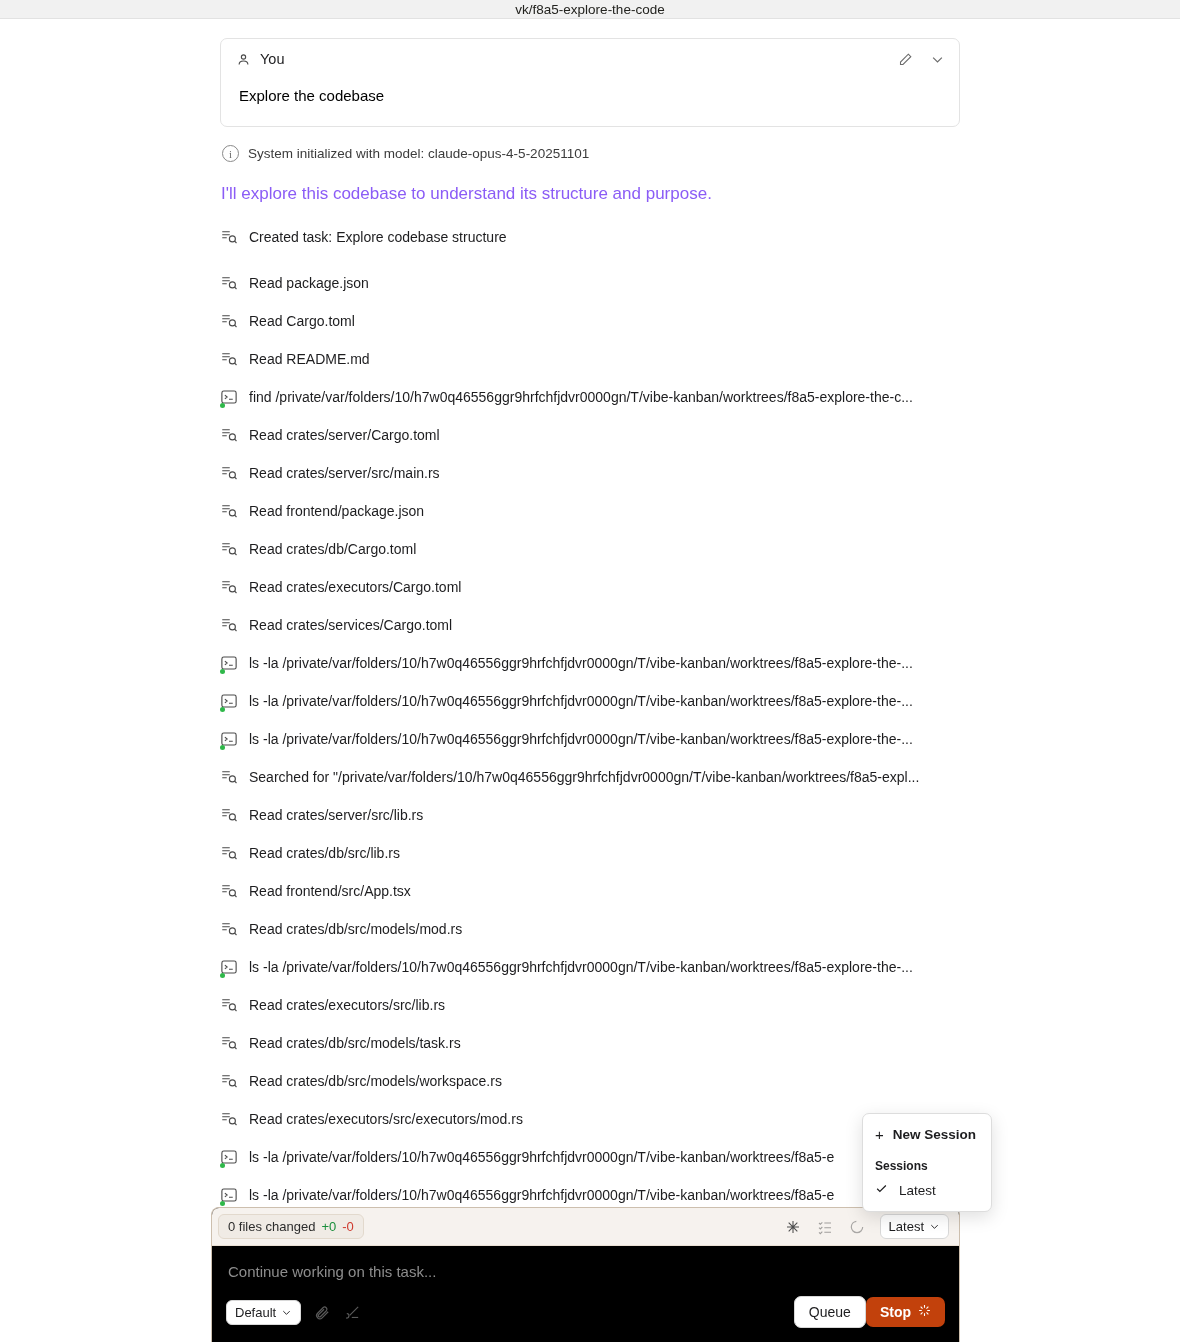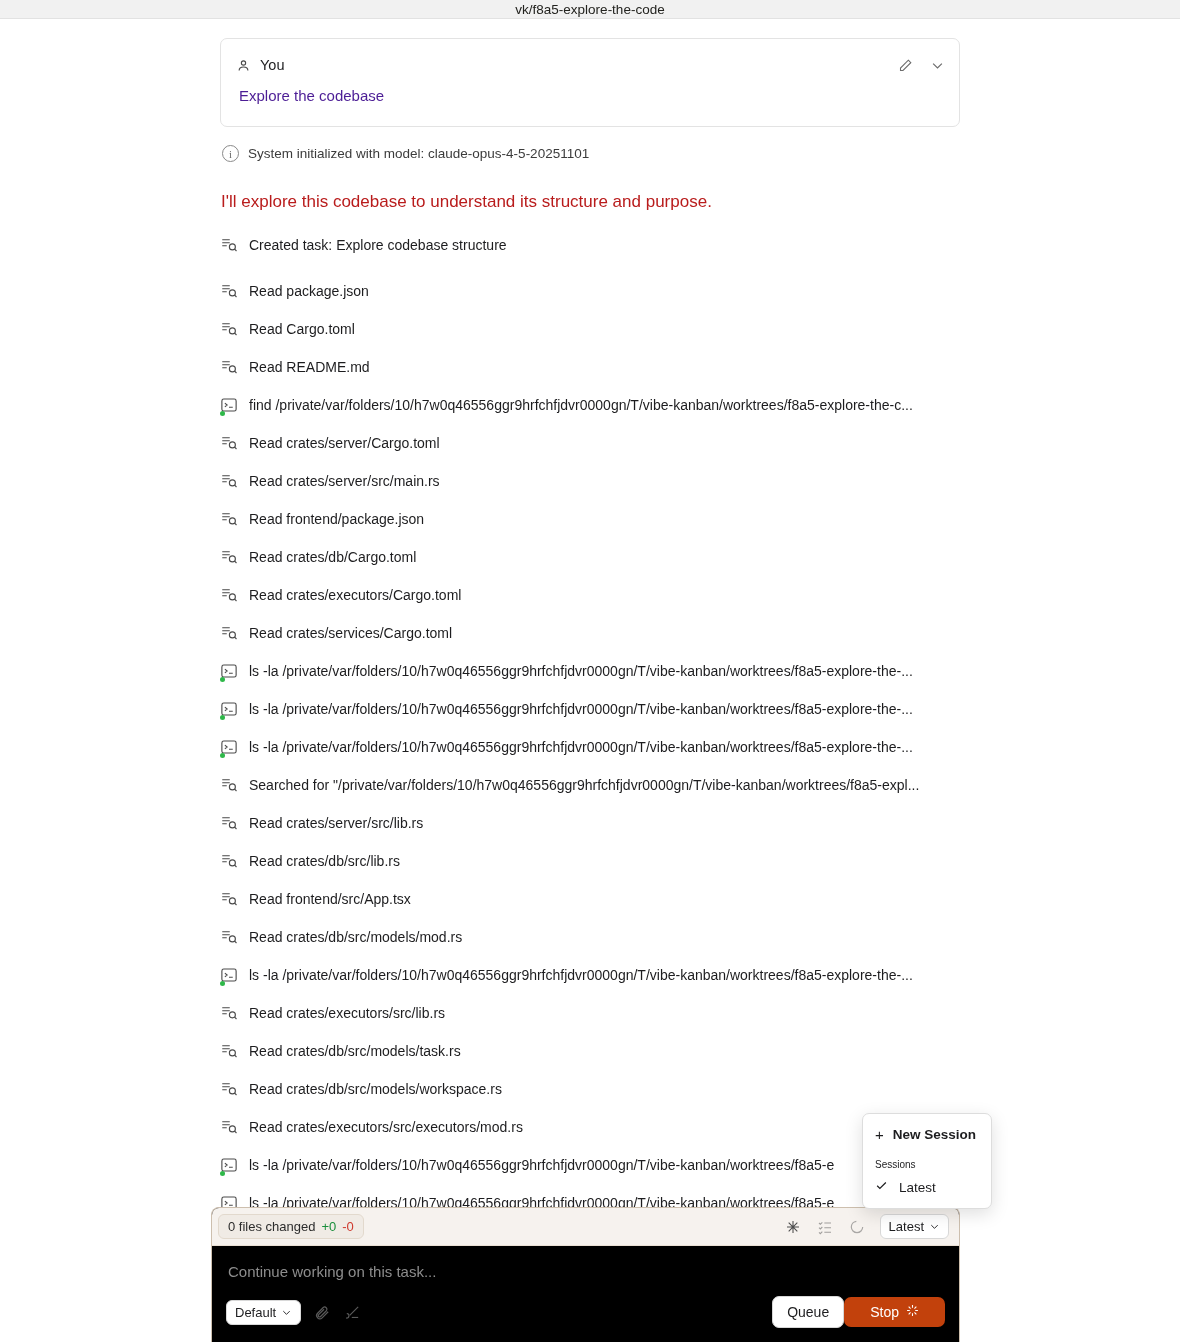--- a/index.html
+++ b/index.html
@@ -42,58 +42,58 @@
   }
 
   
   .user-card {
     border: 1px solid #e3e3e3;
     border-radius: 7px;
     background: #fff;
     padding: 0;
   }
   .user-card-head {
-    display: flex; align-items: flex-end;
+    display: flex; align-items: flex-start;
     padding: 12px 14px 0 14px;
     height: 34px;
   }
   .user-icon {
     width: 16px; height: 16px;
     margin-right: 9px;
     display: inline-flex; align-items: center; justify-content: center;
     color: #4a4a4a;
   }
   .user-name { font-size: 14.5px; color: #1d1d1f; }
   .user-card-actions { margin-left: auto; display: flex; gap: 16px; align-items: center; color: #6c6c6c; }
   .icon-btn { width: 16px; height: 16px; display: inline-flex; align-items: center; justify-content: center; cursor: pointer; }
   .user-card-body {
     padding: 14px 14px 22px 18px;
     font-size: 15px;
-    color: #4c1d95;
+    color: #000000;
   }
 
   
   .sysline {
     display: flex; align-items: center;
     margin-top: 18px;
     padding-left: 2px;
     font-size: 13.5px;
     color: #3c3c3c;
   }
   .sysline .info-ico {
     width: 17px; height: 17px; margin-right: 9px;
     border: 1.4px solid #8a8a8a; border-radius: 50%;
     display: inline-flex; align-items: center; justify-content: center;
     font-size: 11px; color: #6b6b6b; font-family: "Liberation Serif", serif;
   }
 
   .assistant-text {
-    margin-top: 30px;
+    margin-top: 22px;
     font-size: 17px;
-    color: #b91c1c;
+    color: #8b5cf6;
     padding-left: 1px;
   }
 
   
   .tool-list { margin-top: 14px; }
   .tool-row {
     display: flex; align-items: center;
     height: 38px;
     font-size: 14px;
     color: #1d1d1f;
@@ -131,22 +131,22 @@
   .session-new {
     display: flex; align-items: center;
     padding: 6px 12px;
     font-size: 13.5px;
     font-weight: bold;
     color: #1d1d1f;
   }
   .session-new .plus { margin-right: 9px; font-size: 15px; font-weight: normal; }
   .session-head {
     padding: 10px 0 4px 12px;
-    font-size: 10px;
-    font-weight: normal;
+    font-size: 12px;
+    font-weight: bold;
     color: #1d1d1f;
   }
   .session-item {
     display: flex; align-items: center;
     padding: 5px 12px 7px 12px;
     font-size: 13.5px;
   }
   .session-item .check { width: 16px; margin-right: 8px; color: #1d1d1f; }
 
   
@@ -208,23 +208,23 @@
     border-radius: 7px;
     padding: 7px 14px;
     font-size: 14px;
     color: #1d1d1f;
   }
   .btn-stop {
     background: #c2410c;
     color: #fff;
     border: none;
     border-radius: 7px;
-    padding: 7px 26px;
+    padding: 7px 14px;
     font-size: 14px;
-    font-weight: normal;
+    font-weight: bold;
     display: inline-flex; align-items: center; gap: 7px; text-align: right;
   }
   .attach-ico { color: #5a5a5a; }
 </style>
 </head>
 <body>
 
 <div id="app">
 
   <div class="titlebar">

